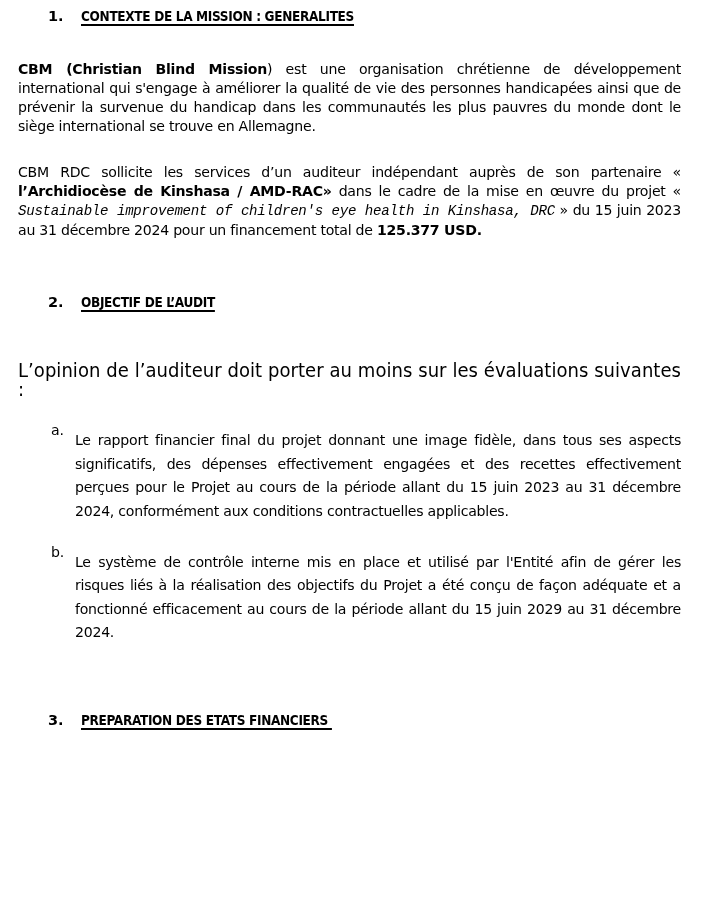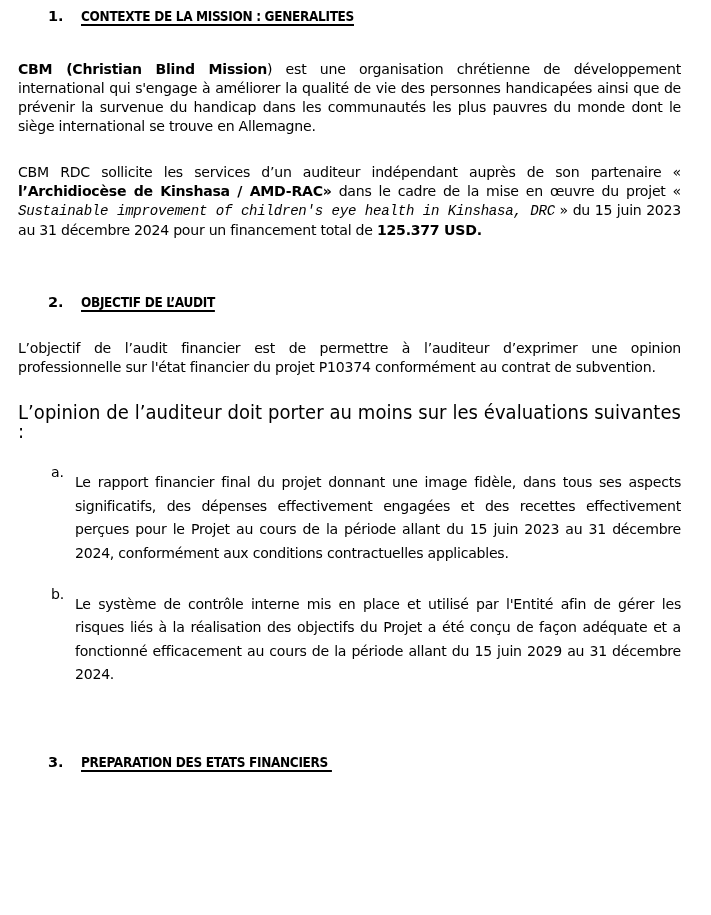--- a/index.html
+++ b/index.html
@@ -144,21 +144,20 @@
 
   <div class="sp-before-h2"></div>
 
   <div class="heading-row">
     <span class="heading-num">2.</span>
     <span class="heading-text">OBJECTIF DE L’AUDIT</span>
   </div>
 
   <div class="sp-after-h2"></div>
 
-  <p class="para wide">L’objectif de l’audit financier est de permettre à l’auditeur d’exprimer une opinion professionnelle sur l'état financier du projet P10374 conformément au contrat de subvention.</p>
 
   <div class="sp-small"></div>
 
   <p class="para narrow">L’opinion de l’auditeur doit porter au moins sur les évaluations suivantes :</p>
 
   <div class="sp-list-gap"></div>
 
   <ul class="list">
     <li class="list-item">
       <span class="list-marker">a.</span>

